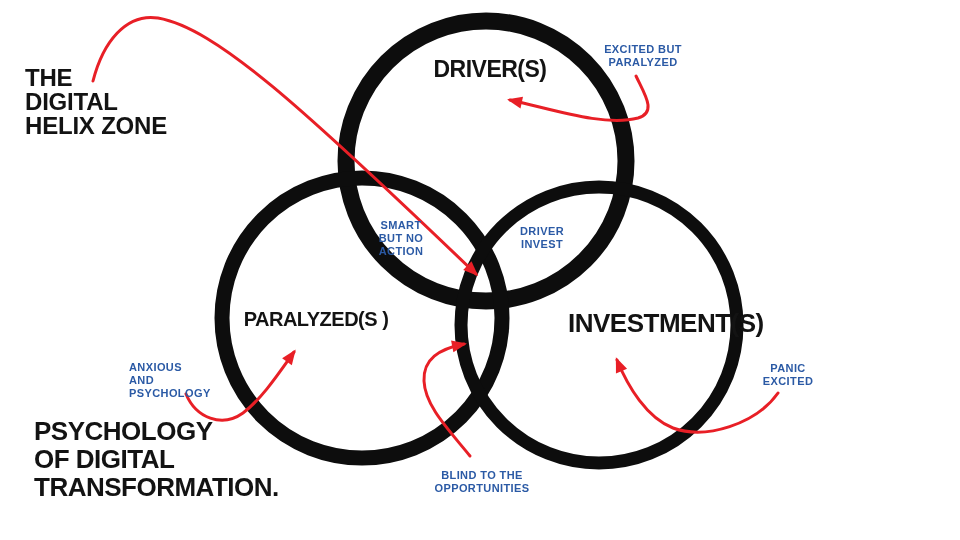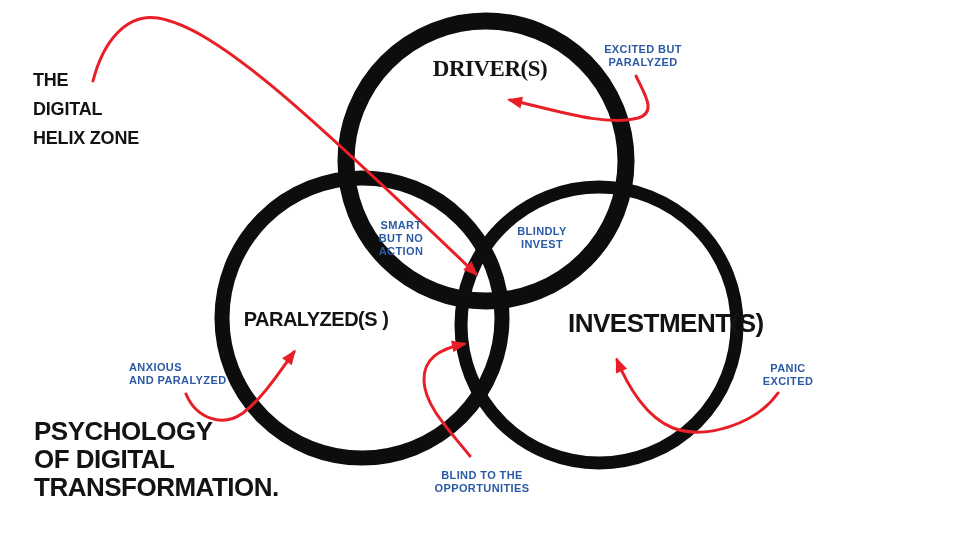--- a/index.html
+++ b/index.html
@@ -11,24 +11,24 @@
   .stage { position:absolute; inset:0; width:960px; height:540px; }
   .layer-svg { position:absolute; left:0; top:0; width:960px; height:540px; }
 
   .ring { fill:none; stroke:#0d0d0d; }
   .arrow { fill:none; stroke:#e81f26; stroke-width:3; stroke-linecap:round; }
 
   .label {
     position:absolute; font-weight:bold; color:#131313;
     white-space:pre-line;
   }
-  .brand   { left:33px;  top:66px;  font-size:18px; line-height:29px; letter-spacing:-0.2px; }
+  .brand   { left:25px;  top:66px;  font-size:24px; line-height:24px; letter-spacing:-0.2px; }
   .caption { left:34px;  top:417px; font-size:26px; line-height:28px; letter-spacing:-0.5px; }
   .circle-label { text-align:center; letter-spacing:-0.5px; }
-  .lbl-drivers     { left:420px; top:56px;  width:140px; font-size:23px;font-family:Liberation Serif, serif; }
+  .lbl-drivers     { left:420px; top:56px;  width:140px; font-size:23px; }
   .lbl-challenges  { left:236px; top:308px; width:160px; font-size:20px; }
   .lbl-investments { left:568px; top:308px; width:184px; font-size:26px; }
 
   .note {
     position:absolute; font-weight:bold; color:#2b5aa5;
     font-size:11px; line-height:13px; letter-spacing:0.4px;
     white-space:pre-line; text-align:center;
   }
   .note-excited   { left:598px; top:43px;  width:90px;  }
   .note-smart     { left:361px; top:219px; width:80px;  }
@@ -69,22 +69,22 @@
 
   <div class="label circle-label lbl-drivers">DRIVER(S)</div>
   <div class="label circle-label lbl-challenges">PARALYZED(S )</div>
   <div class="label circle-label lbl-investments">INVESTMENT(S)</div>
 
   <div class="note note-excited">EXCITED BUT
 PARALYZED</div>
   <div class="note note-smart">SMART
 BUT NO
 ACTION</div>
-  <div class="note note-blindly">BLINDLY
+  <div class="note note-blindly">DRIVER
 INVEST</div>
   <div class="note note-anxious">ANXIOUS
-AND PARALYZED</div>
+AND PSYCHOLOGY</div>
   <div class="note note-blind-opp">BLIND TO THE
 OPPORTUNITIES</div>
   <div class="note note-panic">PANIC
 EXCITED</div>
 
 </div>
 
 </body></html>

